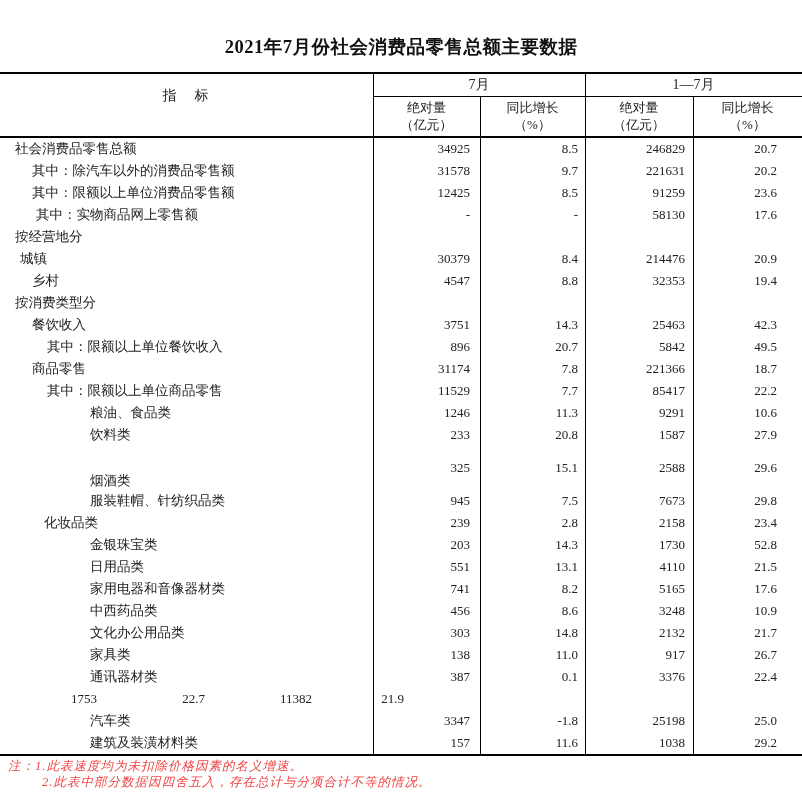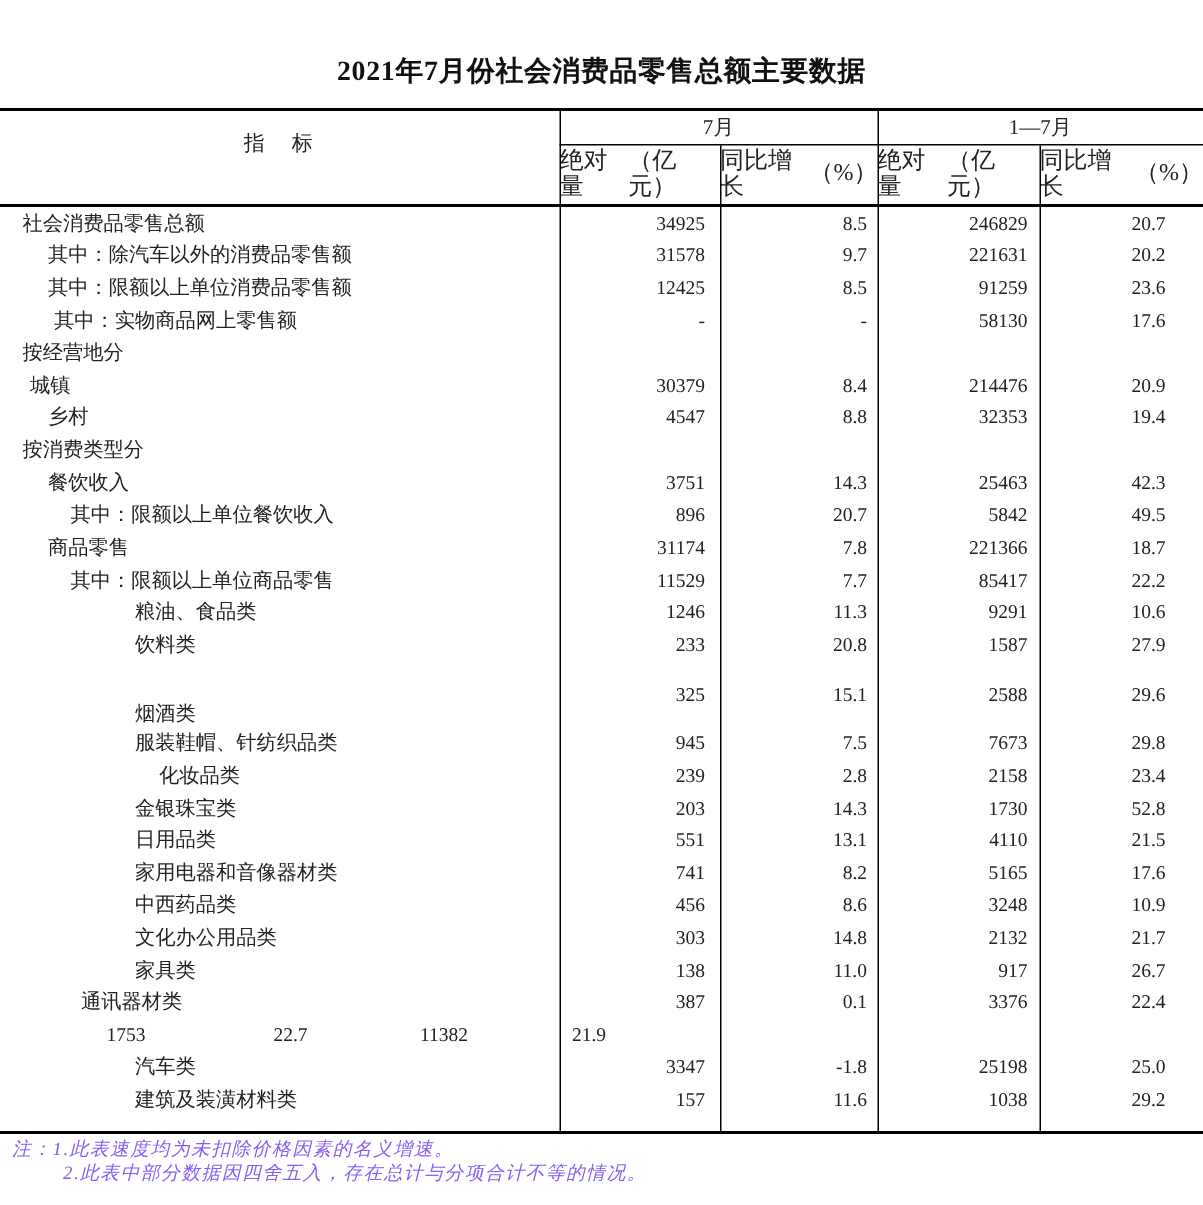--- a/index.html
+++ b/index.html
@@ -28,43 +28,43 @@
   .hg { left:373px; right:0; top:22px; height:1px; }
   .hh { left:0; right:0; top:62px; height:1.5px; }
 
   .cell {
     position:absolute; display:flex; align-items:center; justify-content:center;
     font-size:14px; color:#222; text-align:left;
   }
   .indicator-h { left:0; top:0; width:373px; height:44px; letter-spacing:2px; }
   .g1 { left:373px; top:0; width:212px; height:22px; }
   .g2 { left:585px; top:0; width:217px; height:22px; }
-  .sub { flex-direction:row; font-size:16px; line-height:16.5px; top:23px; height:39px; }
+  .sub { flex-direction:column; font-size:13px; line-height:16.5px; top:23px; height:39px; }
   .s1 { left:373px; width:107px; }
   .s2 { left:480px; width:105px; }
   .s3 { left:585px; width:108px; }
   .s4 { left:693px; width:109px; }
 
   .tbody {
-    position:absolute; left:0; top:64px; bottom:10px; width:802px;
+    position:absolute; left:0; top:64px; bottom:0; width:802px;
     display:flex; flex-direction:column;
   }
   .tr { flex:1 1 0; display:flex; align-items:center; }
   .td { height:100%; display:flex; align-items:center; font-size:13.5px; color:#222; }
   .td.name { width:373px; white-space:nowrap; overflow:hidden; }
   .td.num { justify-content:flex-end; font-size:13px; }
   .td.c1 { width:107px; padding-right:10px; }
   .td.c2 { width:105px; padding-right:7px; }
   .td.c3 { width:108px; padding-right:8px; }
   .td.c4 { width:109px; padding-right:25px; }
 
   .notes {
     position:absolute; left:8px; top:759px; width:780px;
     font-size:12.5px; line-height:15.5px; font-style:italic;
-    color:#8b5cf6; letter-spacing:1px;
+    color:#ef4444; letter-spacing:1px;
   }
   .note-line { white-space:nowrap; }
   .note-2 { padding-left:34px; }
 </style>
 </head>
 <body>
 
 <div class="title">2021年7月份社会消费品零售总额主要数据</div>
 
 <div class="table">
@@ -219,21 +219,21 @@
 
   <div class="tr">
     <div class="td name" style="padding-left: 90px;">服装鞋帽、针纺织品类</div>
     <div class="td num c1">945</div>
     <div class="td num c2">7.5</div>
     <div class="td num c3">7673</div>
     <div class="td num c4">29.8</div>
   </div>
 
   <div class="tr">
-    <div class="td name" style="padding-left: 106px;">化妆品类</div>
+    <div class="td name" style="padding-left: 44px;">化妆品类</div>
     <div class="td num c1">239</div>
     <div class="td num c2">2.8</div>
     <div class="td num c3">2158</div>
     <div class="td num c4">23.4</div>
   </div>
 
   <div class="tr">
     <div class="td name" style="padding-left: 90px;">金银珠宝类</div>
     <div class="td num c1">203</div>
     <div class="td num c2">14.3</div>
@@ -275,21 +275,21 @@
 
   <div class="tr">
     <div class="td name" style="padding-left: 90px;">家具类</div>
     <div class="td num c1">138</div>
     <div class="td num c2">11.0</div>
     <div class="td num c3">917</div>
     <div class="td num c4">26.7</div>
   </div>
 
   <div class="tr">
-    <div class="td name" style="padding-left: 54px;">通讯器材类</div>
+    <div class="td name" style="padding-left: 90px;">通讯器材类</div>
     <div class="td num c1">387</div>
     <div class="td num c2">0.1</div>
     <div class="td num c3">3376</div>
     <div class="td num c4">22.4</div>
   </div>
 
   <div class="tr">
     <div class="td num c1">1753</div>
     <div class="td num c2">22.7</div>
     <div class="td num c3">11382</div>

